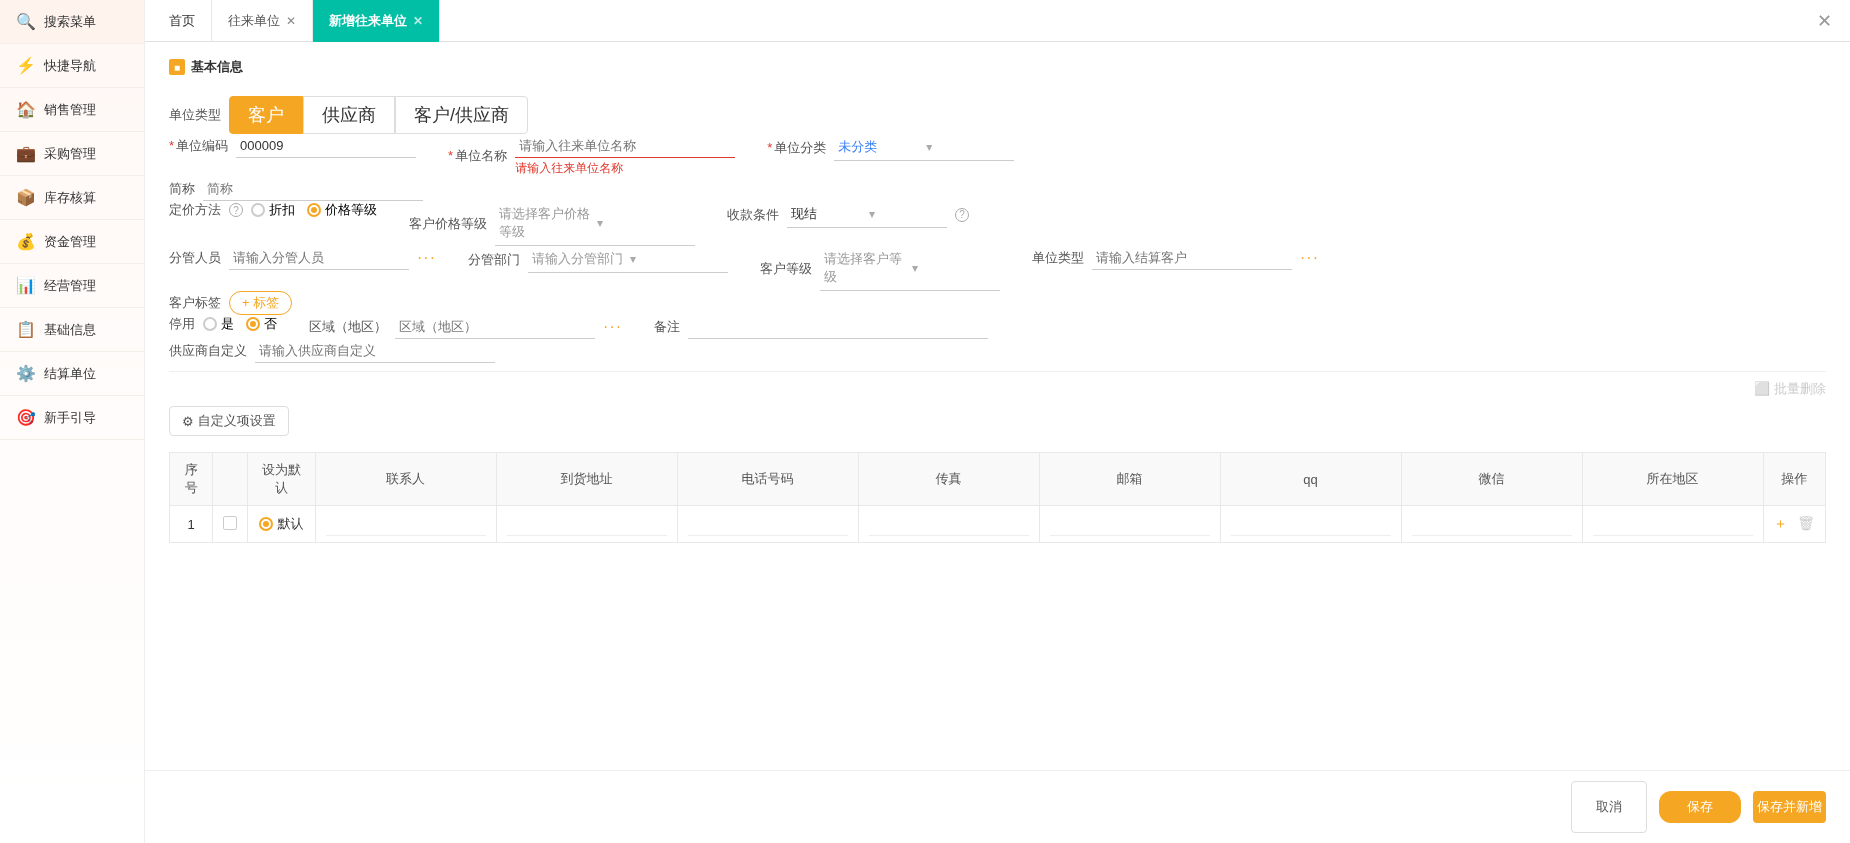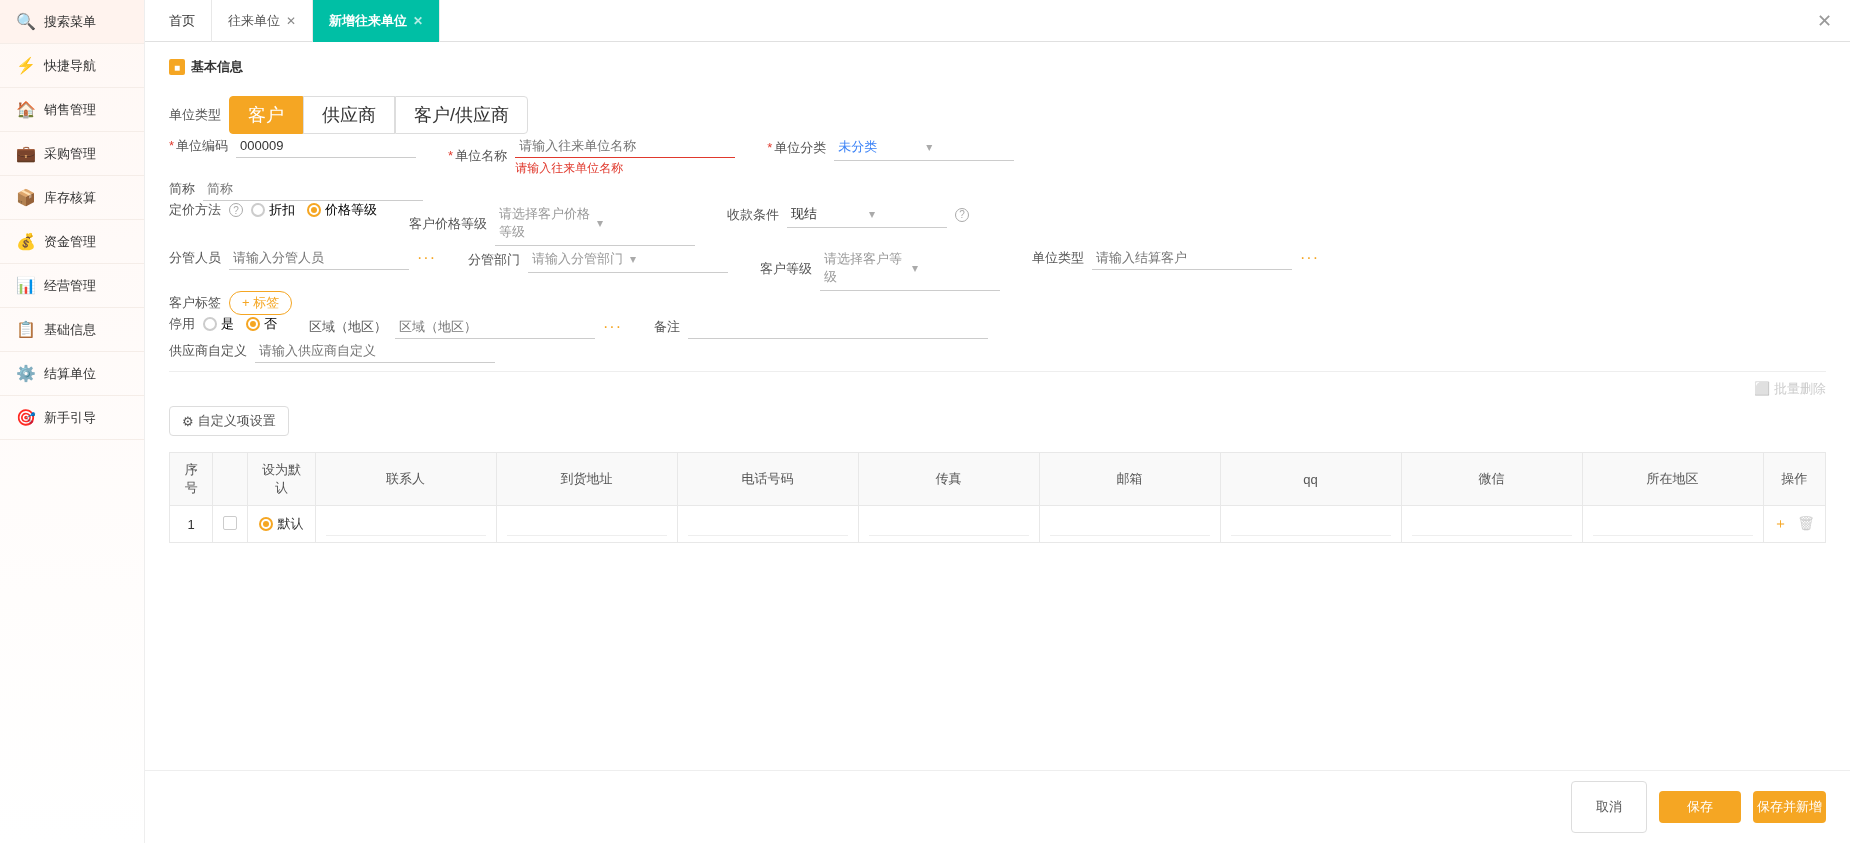--- a/index.html
+++ b/index.html
@@ -229,21 +229,21 @@
       gap: 12px;
       padding: 10px 24px;
       background: #fff;
       border-top: 1px solid #eee;
     }
     .btn-cancel {
       padding: 16px 24px; border: 1px solid #ddd; border-radius: 4px;
       cursor: pointer; font-size: 13px; color: #555; background: #fff;
     }
     .btn-save {
-      padding: 7px 28px; border: none; border-radius: 4px;
+      padding: 7px 28px; border: none; border-radius: 12px;
       cursor: pointer; font-size: 13px; color: #fff; background: #f5a623;
     }
     .btn-save-new {
       padding: 7px 4px; border: none; border-radius: 4px;
       cursor: pointer; font-size: 13px; color: #fff; background: #f5a623;
     }
 
     
     .checkbox {
       width: 14px; height: 14px; border: 1px solid #ccc; border-radius: 2px; display: inline-block;

